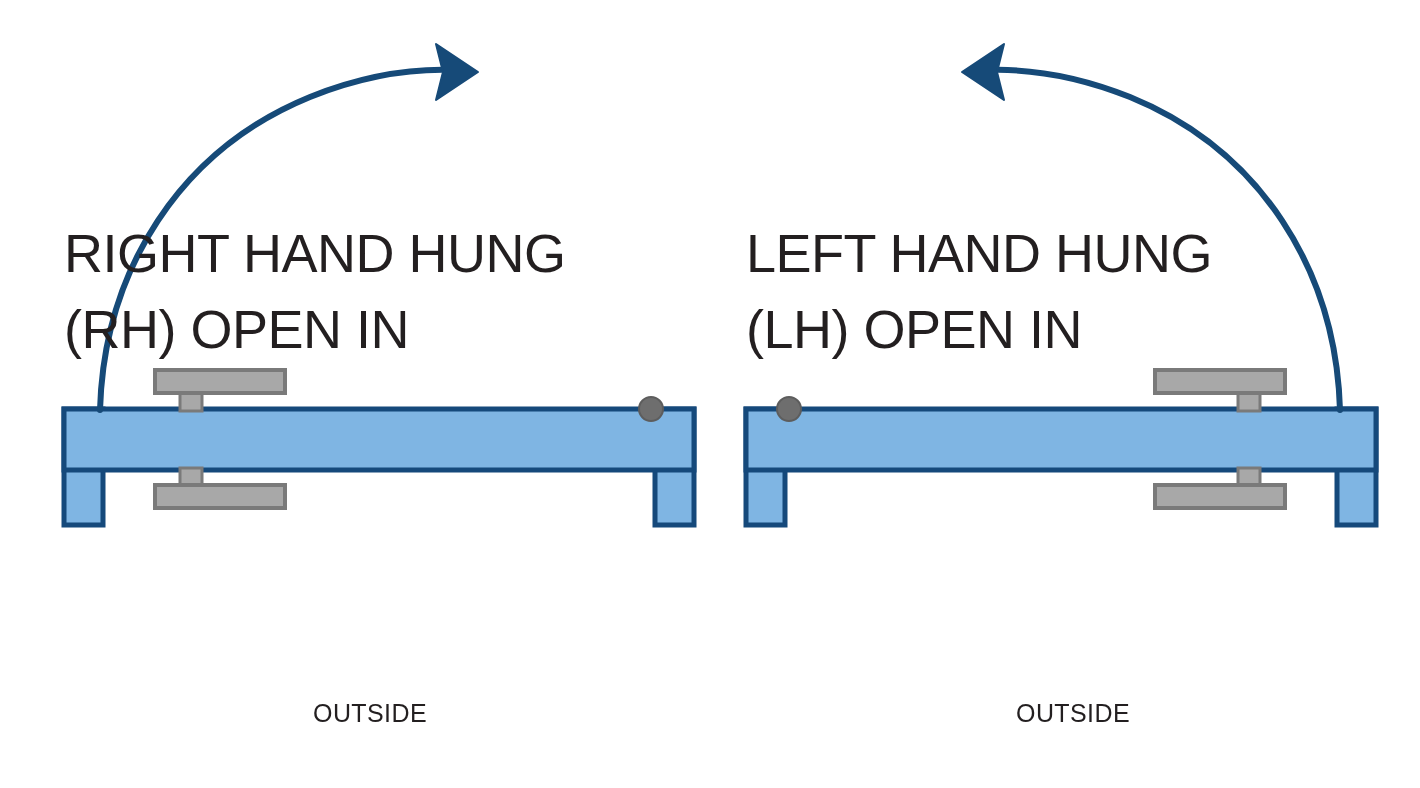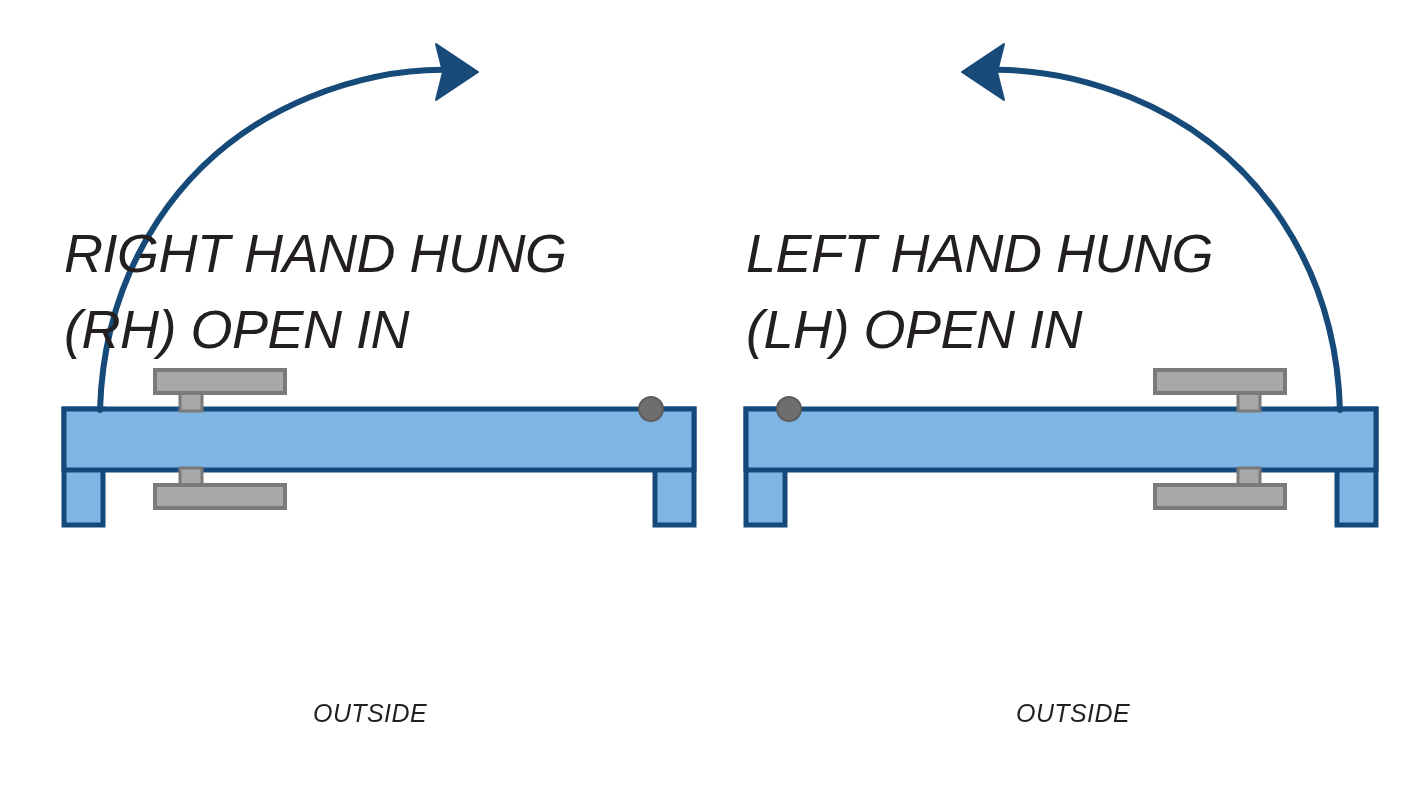--- a/index.html
+++ b/index.html
@@ -13,21 +13,20 @@
     height: 788px;
     font-family: "Liberation Sans", sans-serif;
     overflow: hidden;
     position: relative;
   }
   #stage {
     position: relative;
     width: 1420px;
     height: 788px;
     background: #15803d;
-    font-style: italic;
   }
   #diagram-svg {
     position: absolute;
     left: 0;
     top: 0;
     width: 1420px;
     height: 788px;
     display: block;
   }
   .panel-title {

